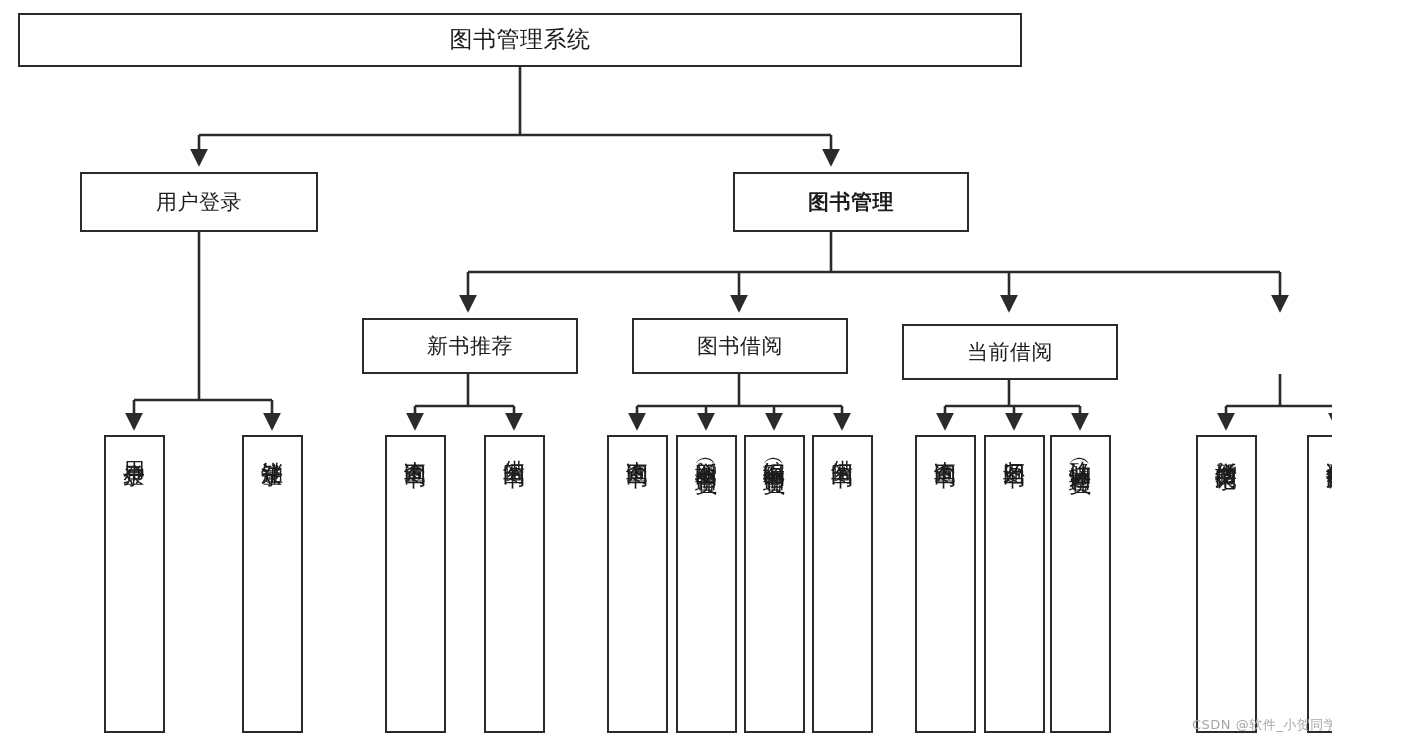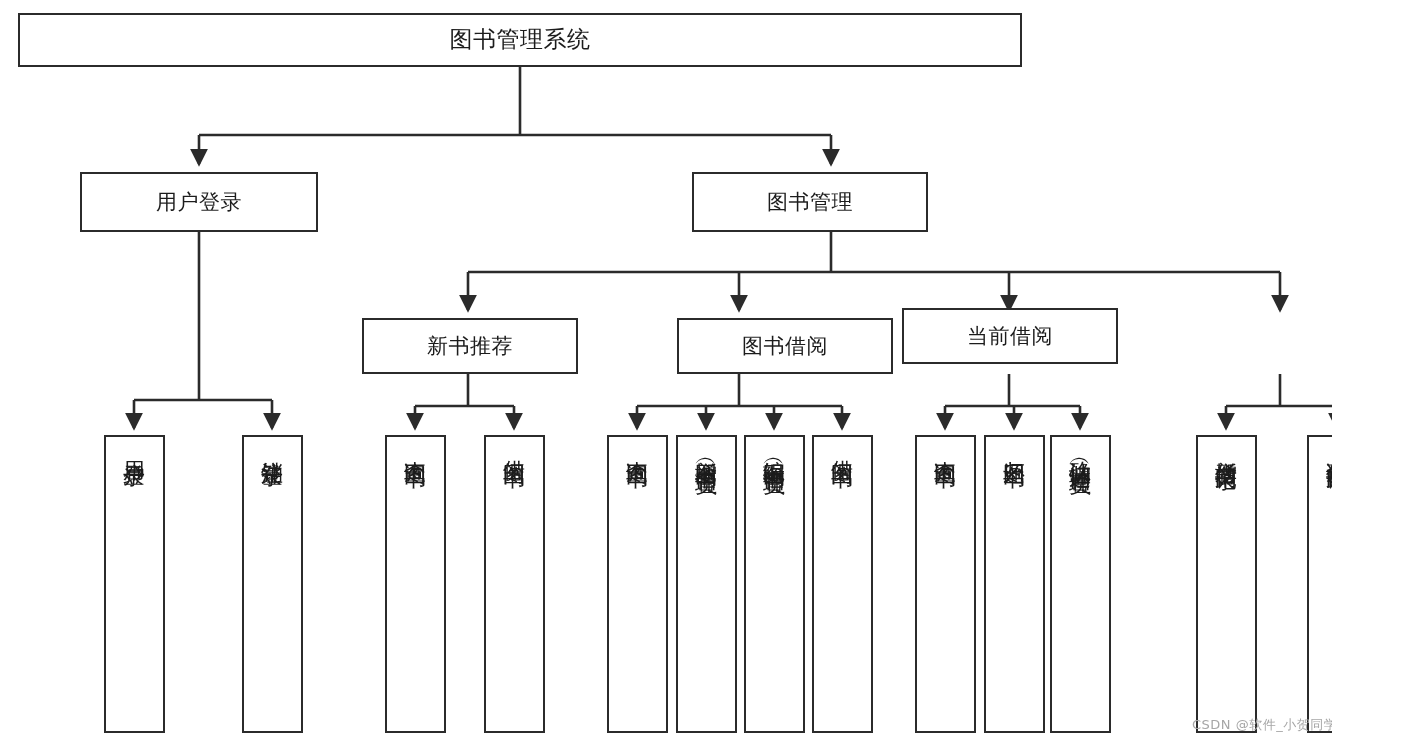--- a/index.html
+++ b/index.html
@@ -121,31 +121,31 @@
     </g>
   </svg>
 
   <div class="node lvl-root" style="left:18px; top:13px; width:1004px; height:54px;">
     <span class="node-label">图书管理系统</span>
   </div>
 
   <div class="node lvl-mid" style="left:80px; top:172px; width:238px; height:60px;">
     <span class="node-label">用户登录</span>
   </div>
-  <div class="node lvl-mid" style="left:692px; top:172px; width:236px; height:60px;">
+  <div class="node lvl-mid" style="left:733px; top:172px; width:236px; height:60px;font-weight:bold;">
     <span class="node-label">图书管理</span>
   </div>
 
   <div class="node lvl-mid" style="left:362px; top:318px; width:216px; height:56px;">
     <span class="node-label">新书推荐</span>
   </div>
-  <div class="node lvl-mid" style="left:632px; top:318px; width:216px; height:56px;margin-left:45px;">
+  <div class="node lvl-mid" style="left:632px; top:318px; width:216px; height:56px;">
     <span class="node-label">图书借阅</span>
   </div>
-  <div class="node lvl-mid" style="left:902px; top:308px; width:216px; height:56px;justify-content:center;">
+  <div class="node lvl-mid" style="left:902px; top:324px; width:216px; height:56px;justify-content:center;">
     <span class="node-label">当前借阅</span>
   </div>
 
   <div class="node leaf" style="left:104px; top:435px; width:61px; height:298px;">
     <span class="node-label">用户登录</span>
   </div>
   <div class="node leaf" style="left:242px; top:435px; width:61px; height:298px;">
     <span class="node-label">注销登录</span>
   </div>
 

